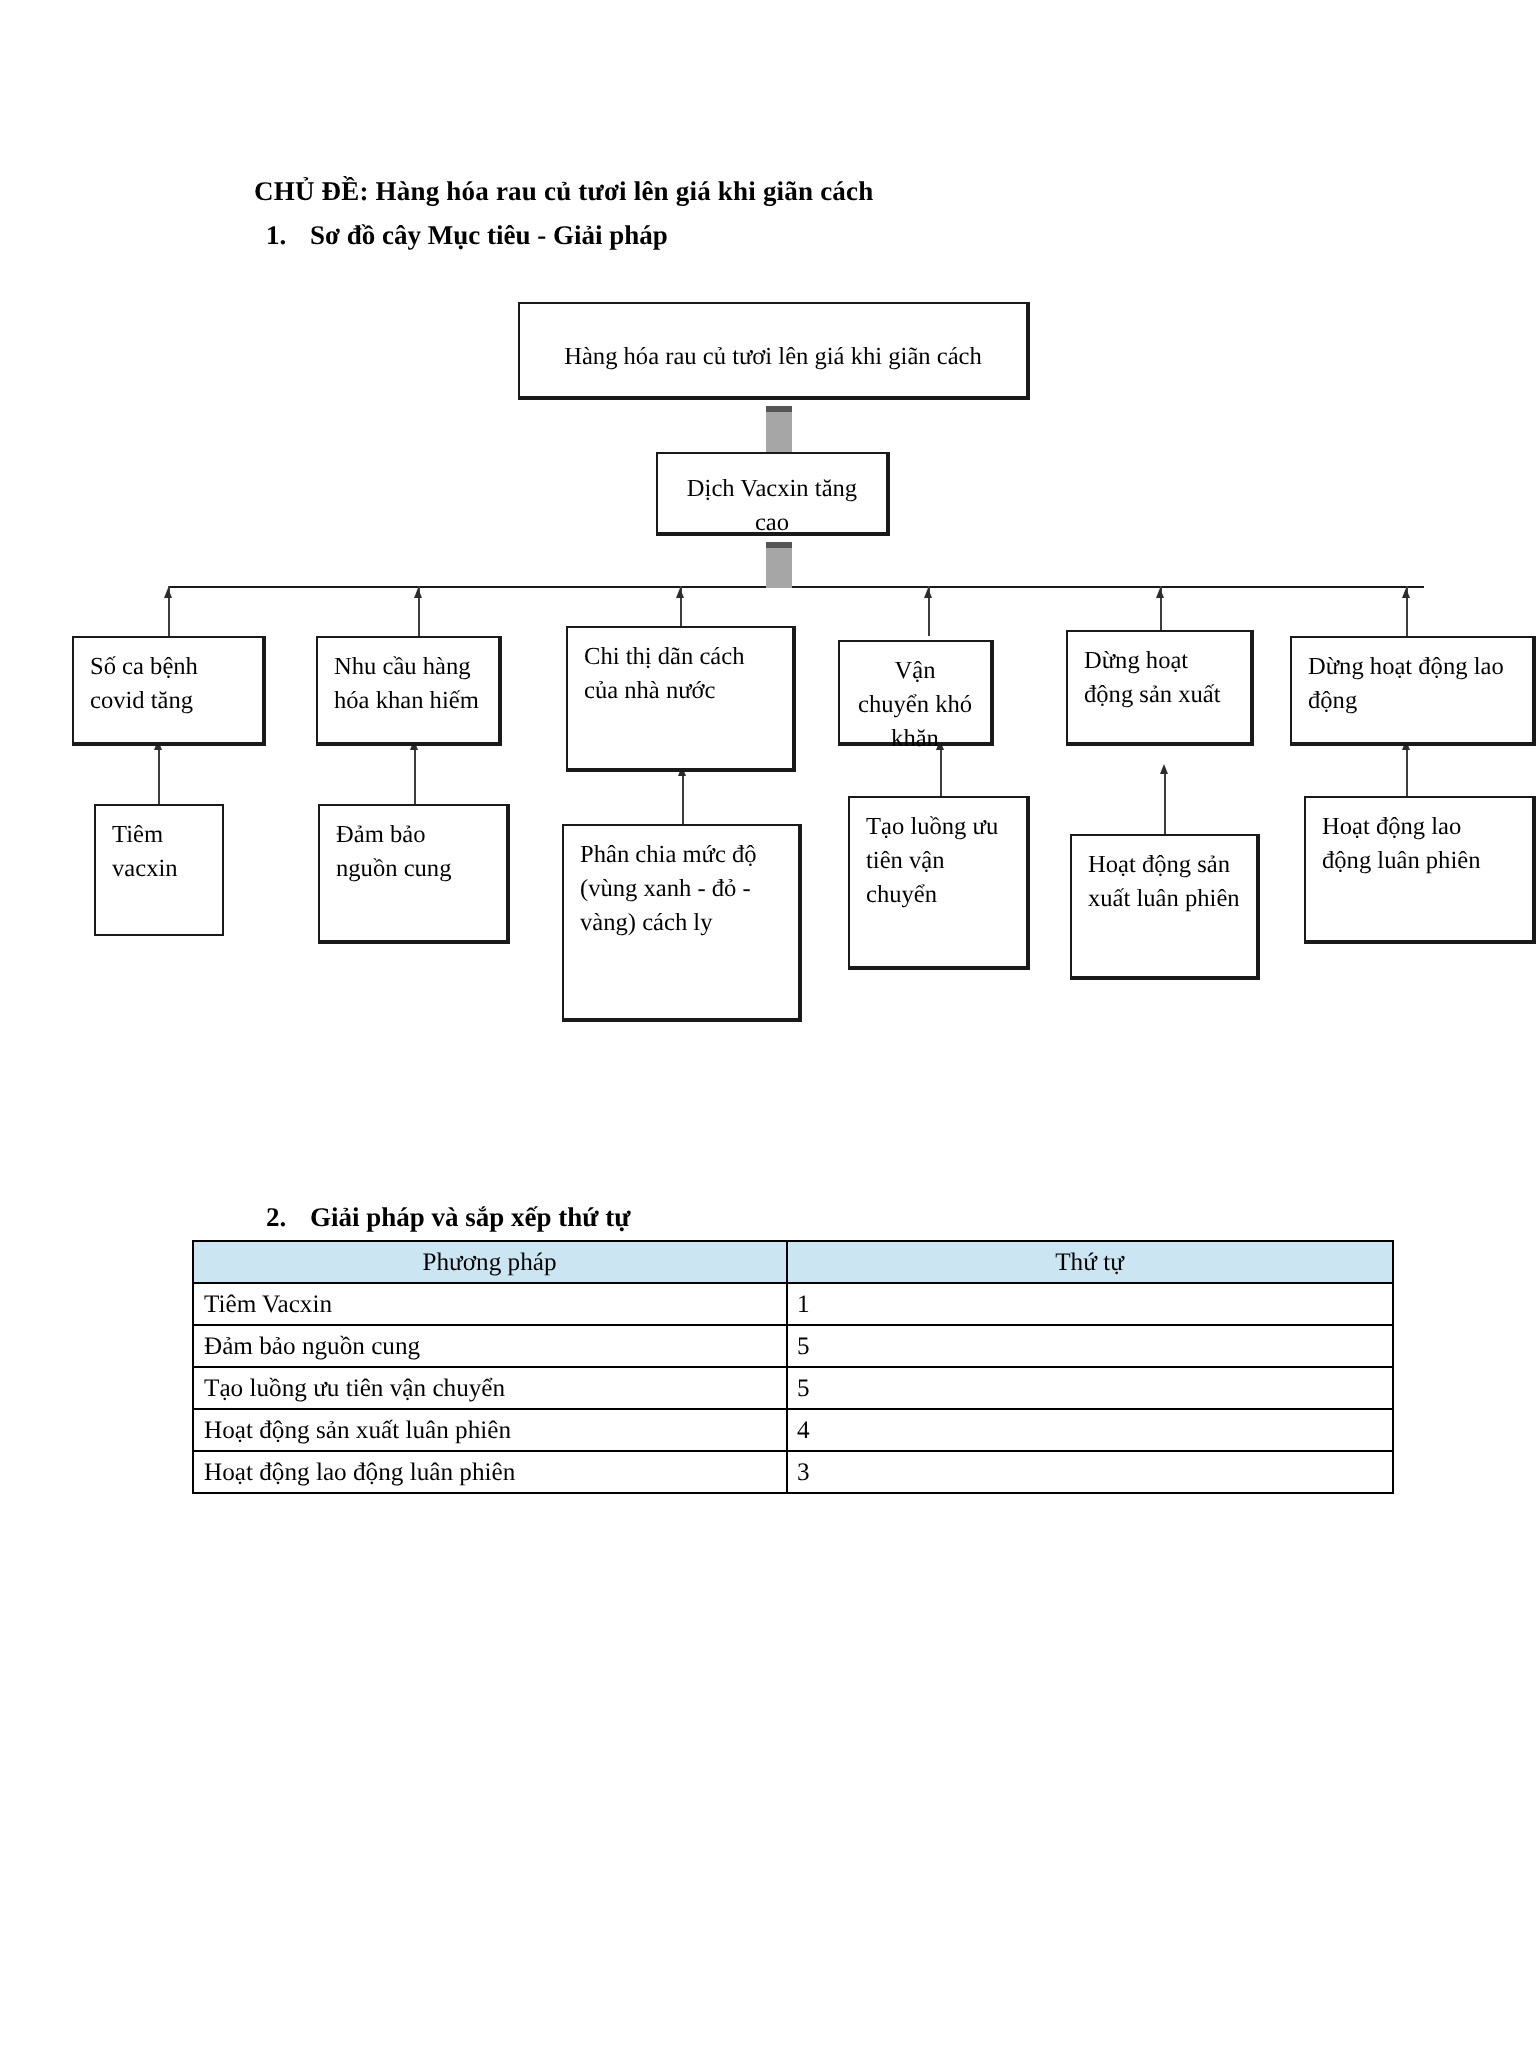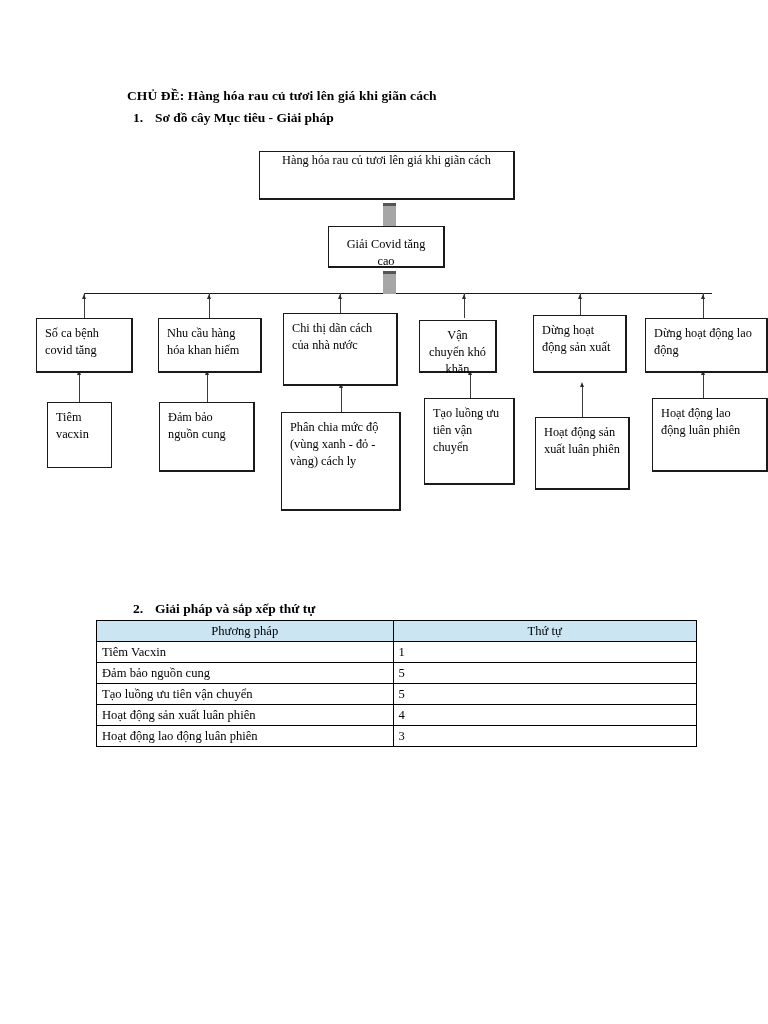--- a/index.html
+++ b/index.html
@@ -127,45 +127,45 @@
 <div class="section-heading section-1">
   <span class="sec-num">1.</span><span>Sơ đồ cây Mục tiêu - Giải pháp</span>
 </div>
 
 <div class="section-heading section-2">
   <span class="sec-num">2.</span><span>Giải pháp và sắp xếp thứ tự</span>
 </div>
 
 <div id="diagram">
 
-  <div class="node center shadowed" style="left:259px; top:151px; width:256px; height:49px; padding-top:0;">Hàng hóa rau củ tươi lên giá khi giãn cách</div>
+  <div class="node center shadowed" style="left:259px; top:151px; width:256px; height:49px; padding-top:18px;">Hàng hóa rau củ tươi lên giá khi giãn cách</div>
 
   <div class="gray-connector" style="left:383px; top:203px; width:13px; height:23px;"></div>
 
-  <div class="node center shadowed" style="left:328px; top:226px; width:117px; height:42px; padding-top:9px;">Giải Covid tăng cao</div>
+  <div class="node center shadowed" style="left:328px; top:226px; width:117px; height:42px; padding-top:9px;">Dịch Vacxin tăng cao</div>
 
   <div class="gray-connector" style="left:383px; top:271px; width:13px; height:23px;"></div>
 
   <div class="hline" style="left:84px; top:293px; width:628px;"></div>
 
   <div class="vline" style="left:84px;  top:293px; height:25px;"></div>
   <div class="arrow-up" style="left:81.5px; top:294px;"></div>
   <div class="vline" style="left:209px; top:293px; height:25px;"></div>
   <div class="arrow-up" style="left:206.5px; top:294px;"></div>
   <div class="vline" style="left:340px; top:293px; height:25px;"></div>
   <div class="arrow-up" style="left:337.5px; top:294px;"></div>
   <div class="vline" style="left:464px; top:293px; height:25px;"></div>
   <div class="arrow-up" style="left:461.5px; top:294px;"></div>
   <div class="vline" style="left:580px; top:293px; height:25px;"></div>
   <div class="arrow-up" style="left:577.5px; top:294px;"></div>
   <div class="vline" style="left:703px; top:293px; height:25px;"></div>
   <div class="arrow-up" style="left:700.5px; top:294px;"></div>
 
   <div class="node shadowed" style="left:36px;  top:318px; width:97px;  height:55px;">Số ca bệnh covid tăng</div>
-  <div class="node shadowed" style="left:158px; top:318px; width:104px; height:55px;">Nhu cầu hàng hóa khan hiếm</div>
+  <div class="node shadowed" style="left:158px; top:318px; width:93px; height:55px;">Nhu cầu hàng hóa khan hiếm</div>
   <div class="node shadowed" style="left:283px; top:313px; width:115px; height:73px;">Chi thị dãn cách của nhà nước</div>
   <div class="node shadowed" style="left:419px; top:320px; width:78px;  height:53px;text-align:center;">Vận chuyển khó khăn</div>
   <div class="node shadowed" style="left:533px; top:315px; width:94px;  height:58px;">Dừng hoạt động sản xuất</div>
   <div class="node shadowed" style="left:645px; top:318px; width:123px; height:55px;">Dừng hoạt động lao động</div>
 
   <div class="vline" style="left:79px;  top:373px; height:29px;"></div>
   <div class="arrow-up" style="left:76.5px; top:370px;"></div>
   <div class="vline" style="left:207px; top:373px; height:29px;"></div>
   <div class="arrow-up" style="left:204.5px; top:370px;"></div>
   <div class="vline" style="left:341px; top:386px; height:26px;"></div>

